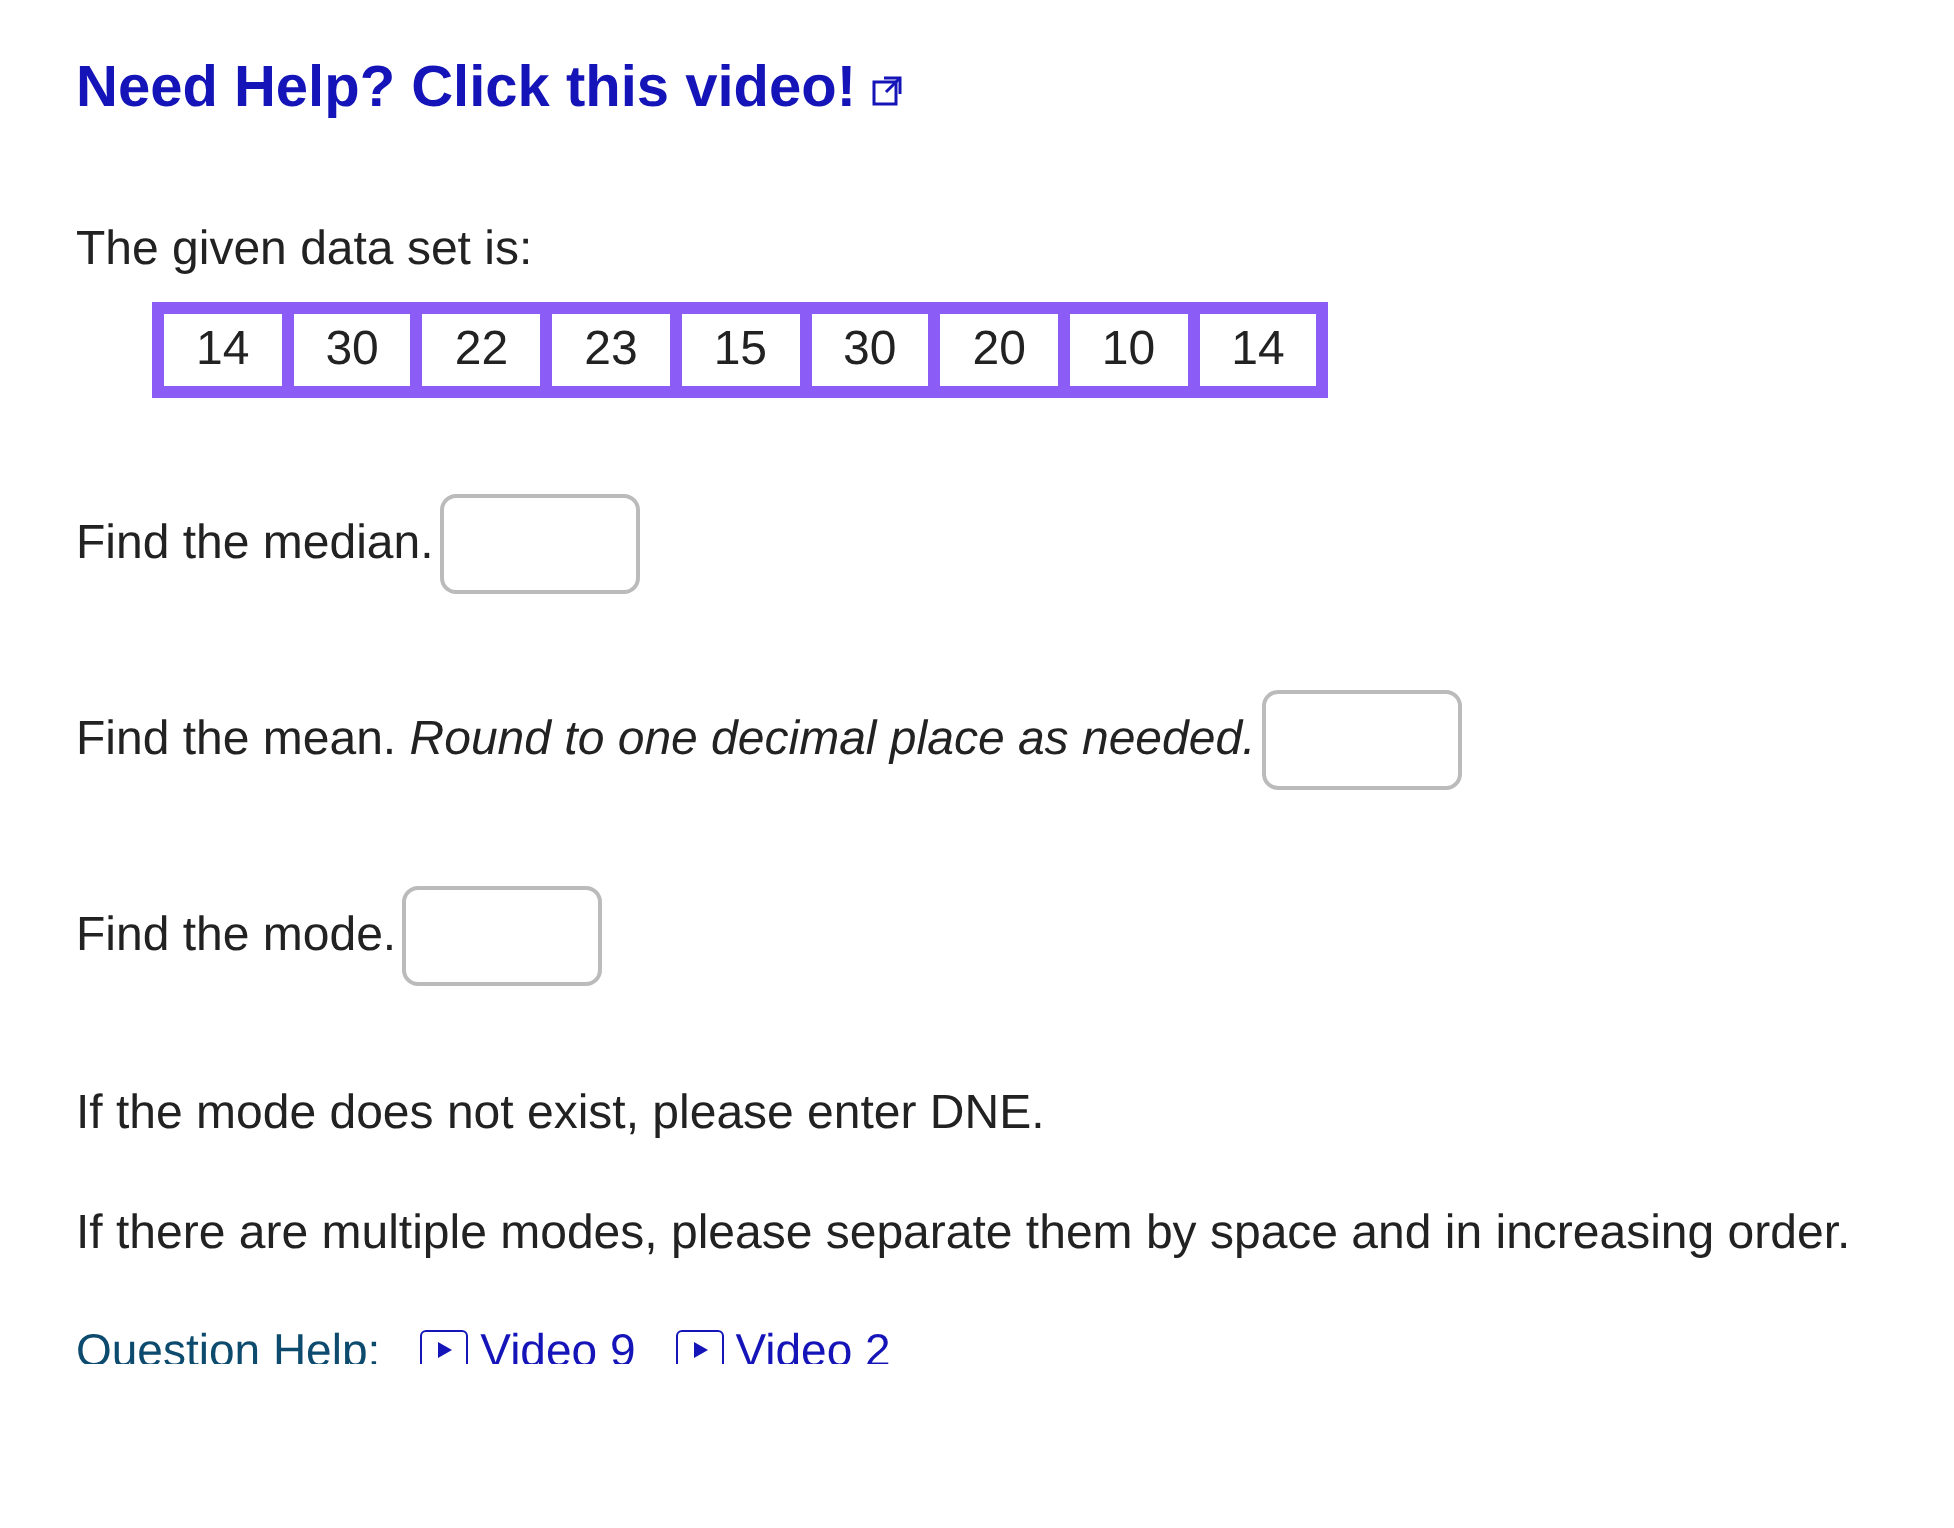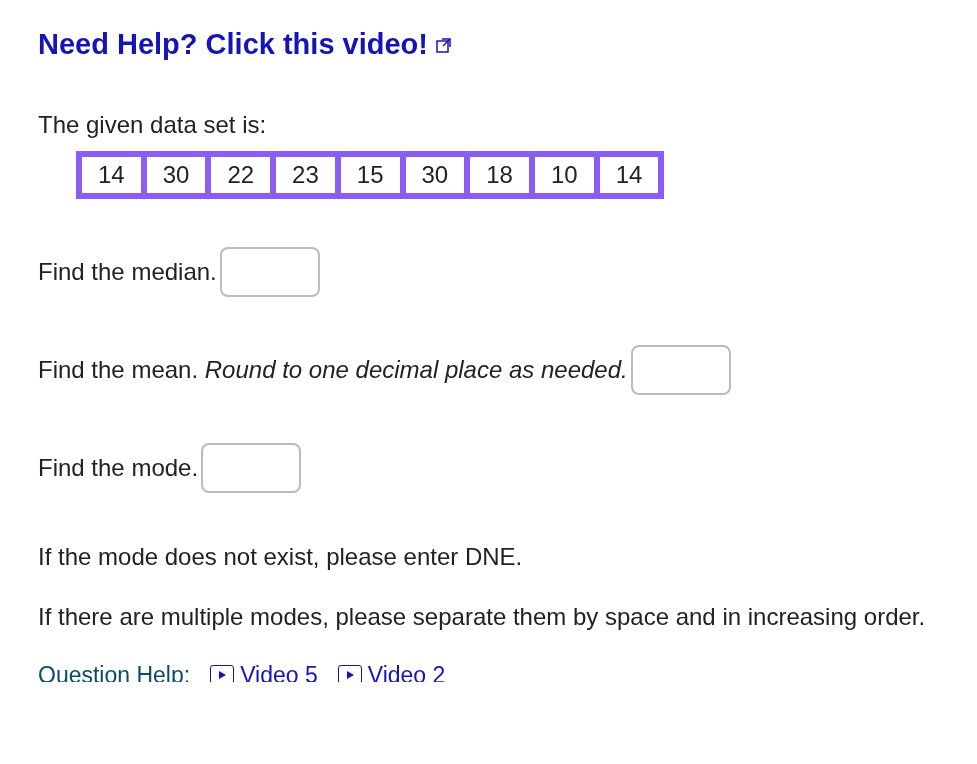--- a/index.html
+++ b/index.html
@@ -122,21 +122,21 @@
     <div>The given data set is:</div>
     <table class="data-table">
       <tbody>
             <tr id="dataset-row">
               <td>14</td>
               <td>30</td>
               <td>22</td>
               <td>23</td>
               <td>15</td>
               <td>30</td>
-              <td>18</td>
+              <td>20</td>
               <td>10</td>
               <td>14</td>
             </tr>
     </tbody>
         </table>
   </div>
 
   <div class="prompt-row">
     <span>Find the median.</span>
     <input type="text" class="answer-input" style="">
@@ -158,21 +158,21 @@
   <div class="note">If there are multiple modes, please separate them by space and in increasing order.</div>
 
   <div class="help-footer">
     <span class="help-footer-label">Question Help:</span>
     <a href="#" class="help-item">
       <span class="play-badge">
         <svg viewBox="0 0 10 10" width="10" height="10">
               <polygon points="2,1 9,5 2,9" fill="#1414b8"></polygon>
             </svg>
       </span>
-      <span>Video 5</span>
+      <span>Video 9</span>
     </a>
     <a href="#" class="help-item">
       <span class="play-badge">
         <svg viewBox="0 0 10 10" width="10" height="10">
               <polygon points="2,1 9,5 2,9" fill="#1414b8"></polygon>
             </svg>
       </span>
       <span>Video 2</span>
     </a>
   </div>

